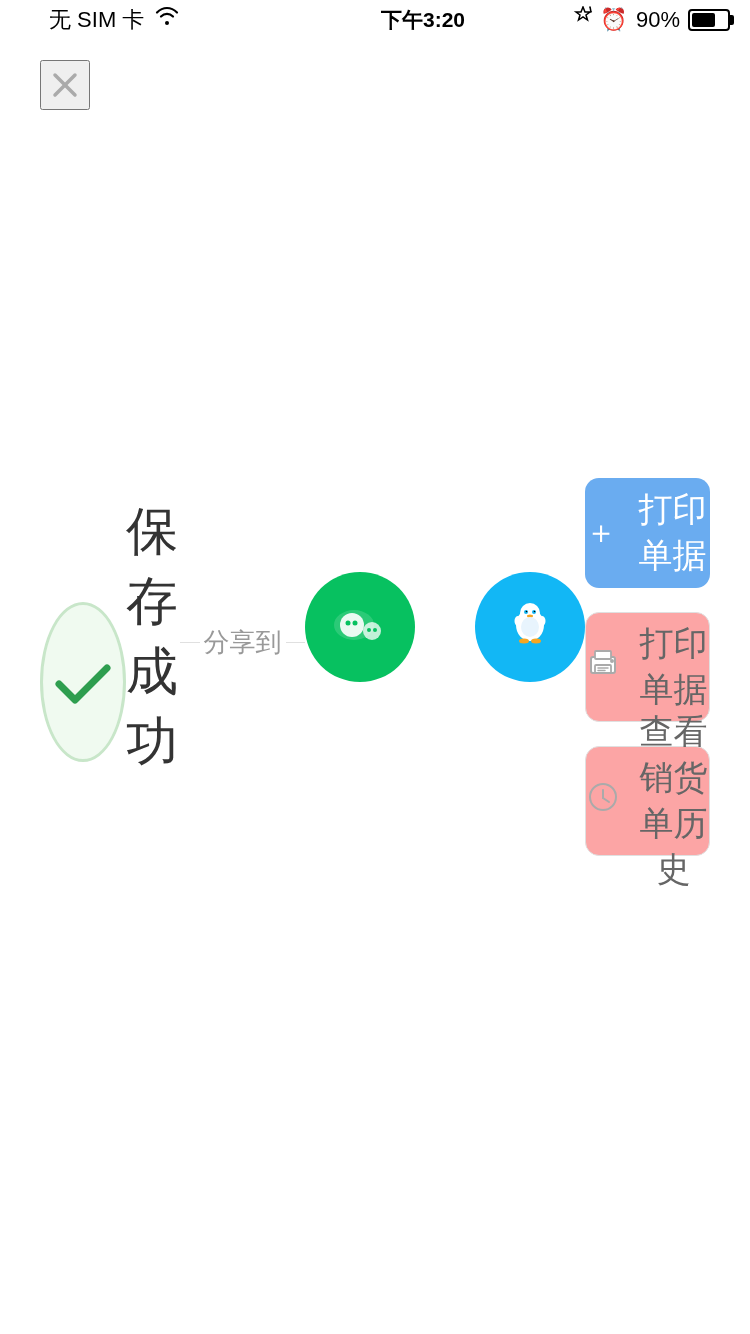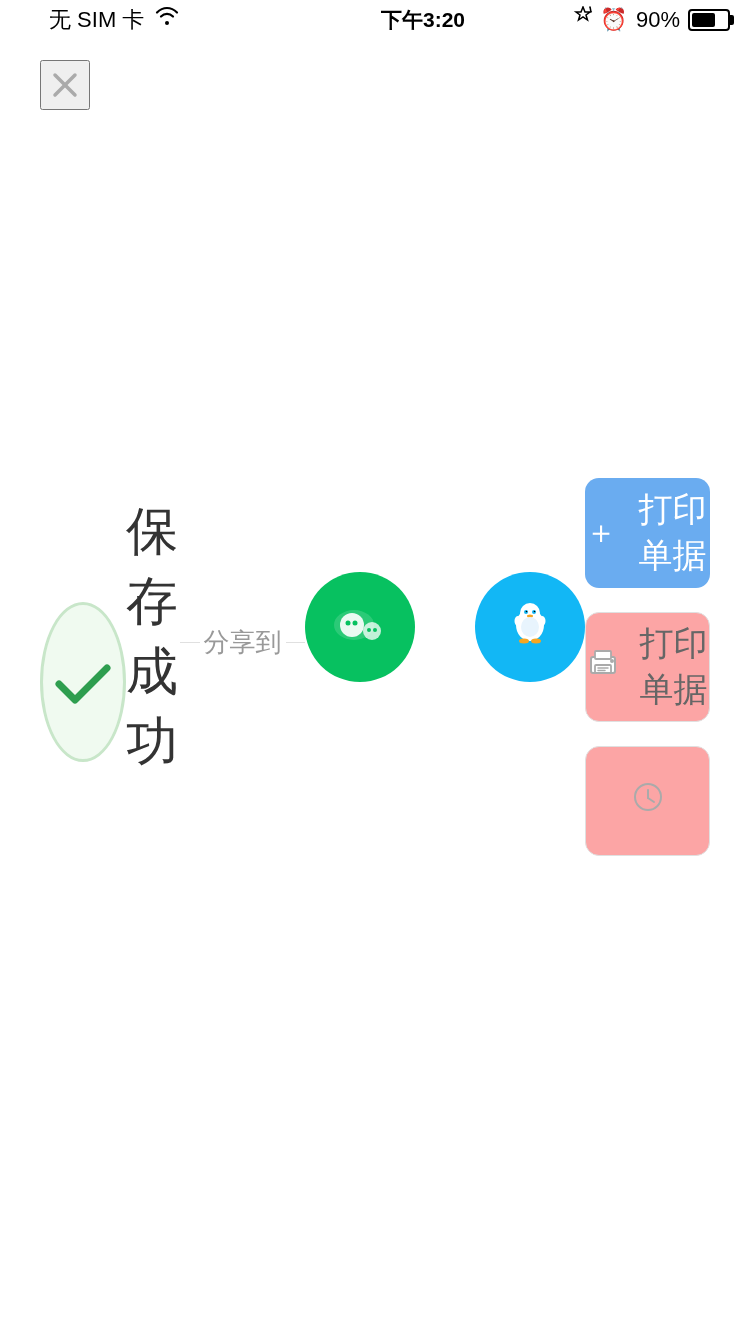--- a/index.html
+++ b/index.html
@@ -321,17 +321,18 @@
     </button>
 
     <button class="btn btn-secondary">
       <span class="btn-icon">
         <svg width="34" height="34" viewBox="0 0 34 34" fill="none">
           <circle cx="17" cy="17" r="13" stroke="#aaa" stroke-width="2" fill="none"></circle>
           <line x1="17" y1="10" x2="17" y2="18" stroke="#aaa" stroke-width="2" stroke-linecap="round"></line>
           <line x1="17" y1="18" x2="23" y2="22" stroke="#aaa" stroke-width="2" stroke-linecap="round"></line>
         </svg>
       </span>
+      <span>查看销货单历史</span>
     </button>
 
   </div>
 
 </div>
 
 </body></html>

